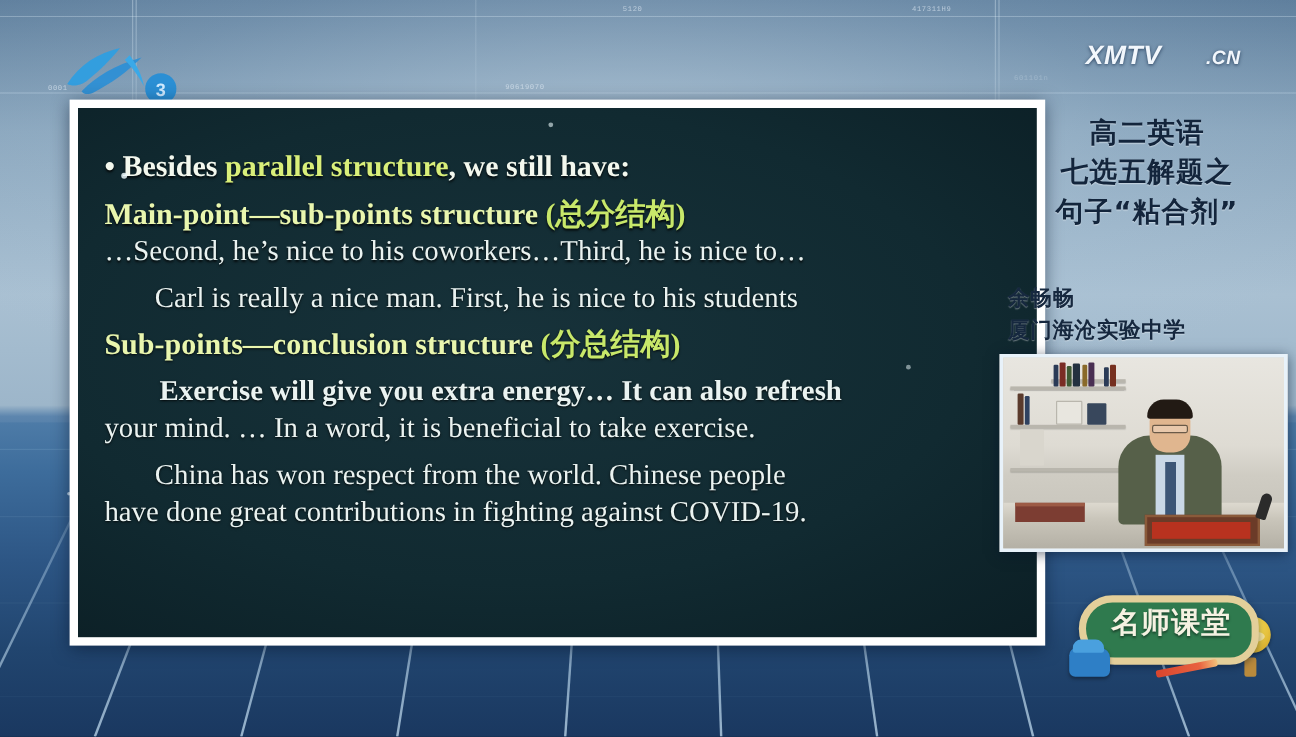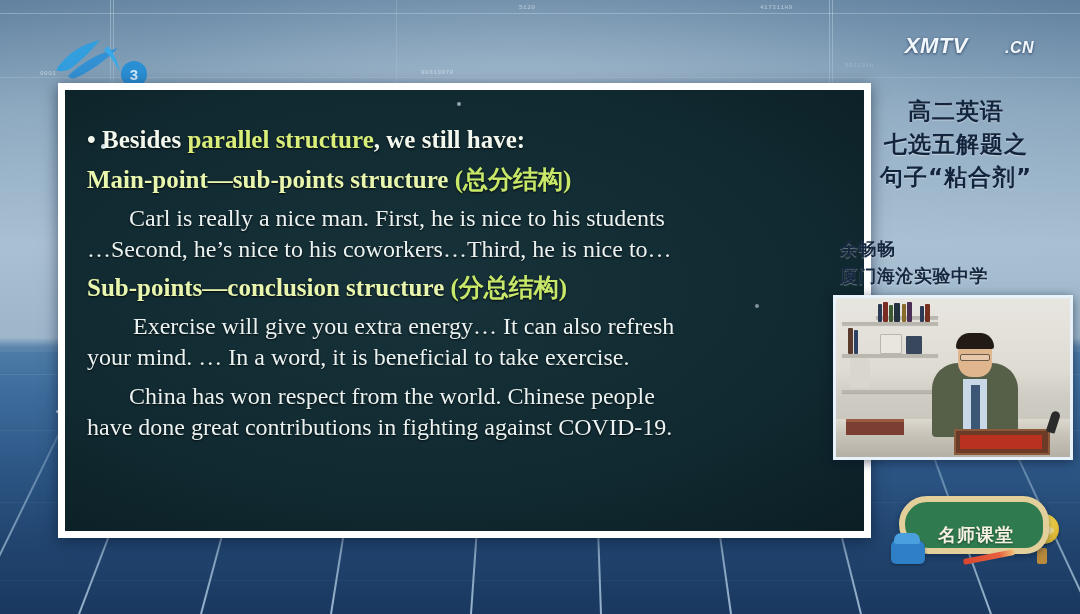--- a/index.html
+++ b/index.html
@@ -135,21 +135,21 @@
   .hd .cn { color:#c8e86a; }
   .bullet { font-size:25px; line-height:31px; font-weight:bold; color:#f3f8ee; }
   .bullet .em { color:#d9ef7a; }
   .body {
     font-size:24px;
     line-height:31px;
     color:#eaf3f1;
     font-weight:normal;
   }
   .indent { padding-left:42px; }
-  .indent2 { padding-left:46px; }
+  .indent2 { padding-left:46px;font-weight:bold; }
   .gap-a { margin-top:9px; }
   .gap-b { margin-top:8px; }
   .gap-c { margin-top:7px; }
 
   
   #course-title {
     position:absolute; left:840px; top:95px;
     width:232px;
     text-align:center;
     font-family:"DejaVu Sans", sans-serif;
@@ -251,26 +251,26 @@
   }
   .badge-board {
     position:absolute; left:6px; top:4px;
     width:150px; height:58px;
     background:#2f7a4e;
     border:6px solid #e3cf9a;
     border-radius:28px 26px 24px 30px;
     box-shadow:0 2px 6px rgba(5,20,40,.45);
   }
   .badge-text {
-    position:absolute; left:14px; top:28px;
+    position:absolute; left:14px; top:12px;
     width:138px;
     text-align:center;
     font-family:"DejaVu Sans", sans-serif;
     font-weight:bold;
-    font-size:18px;
+    font-size:24px;
     line-height:30px;
     color:#f5f2e2;
     letter-spacing:1px;
     text-shadow:0 1px 2px rgba(0,0,0,.45);
   }
   .badge-globe {
     position:absolute; right:2px; top:22px;
     width:30px; height:30px; border-radius:50%;
     background:radial-gradient(circle at 32% 30%, #fff7a8 0%, #f2d24a 45%, #c99a1d 100%);
     box-shadow:0 1px 3px rgba(0,0,0,.4);
@@ -378,22 +378,22 @@
       <span class="slide-speck" style="left:36px;  top:54px;  width:5px; height:5px;"></span>
       <span class="slide-speck" style="left:392px; top:12px;  width:4px; height:4px; opacity:.7"></span>
       <span class="slide-speck" style="left:690px; top:214px; width:4px; height:4px; opacity:.6"></span>
 
       <div class="ln bullet">
         <span>•</span>
         <span>Besides </span><span class="em">parallel structure</span><span>, we still have:</span>
       </div>
 
       <div class="ln hd gap-a"><span>Main-point—sub-points structure </span><span class="cn">(总分结构)</span></div>
+      <div class="ln body">…Second, he’s nice to his coworkers…Third, he is nice to…</div>
       <div class="ln body indent gap-b">Carl is really a nice man. First, he is nice to his students</div>
-      <div class="ln body">…Second, he’s nice to his coworkers…Third, he is nice to…</div>
 
       <div class="ln hd gap-c"><span>Sub-points—conclusion structure </span><span class="cn">(分总结构)</span></div>
       <div class="ln body indent2 gap-b">Exercise will give you extra energy… It can also refresh</div>
       <div class="ln body">your mind. … In a word, it is beneficial to take exercise.</div>
 
       <div class="ln body indent gap-b">China has won respect from the world. Chinese people</div>
       <div class="ln body">have done great contributions in fighting against COVID-19.</div>
 
     </div>
   </div>

